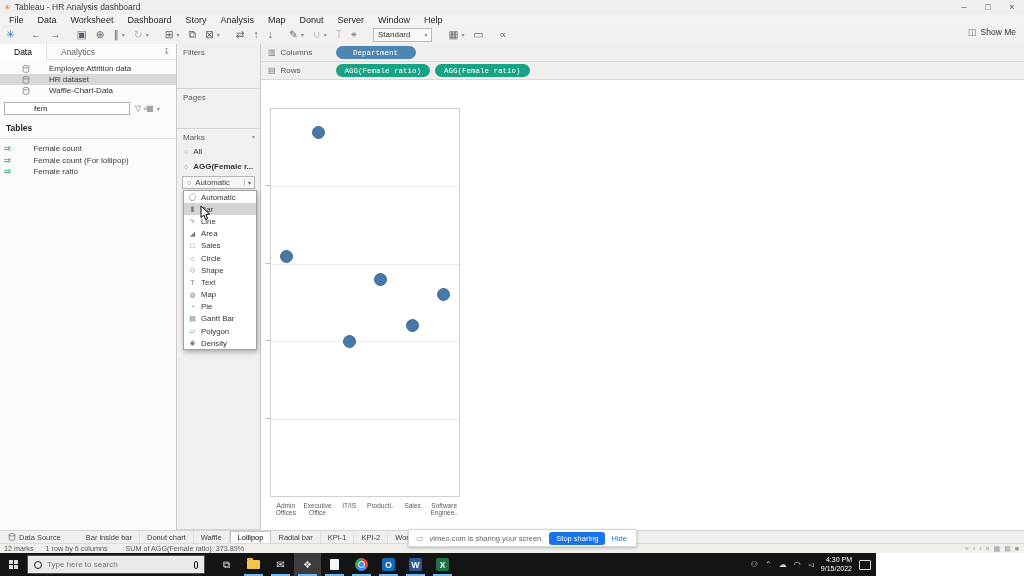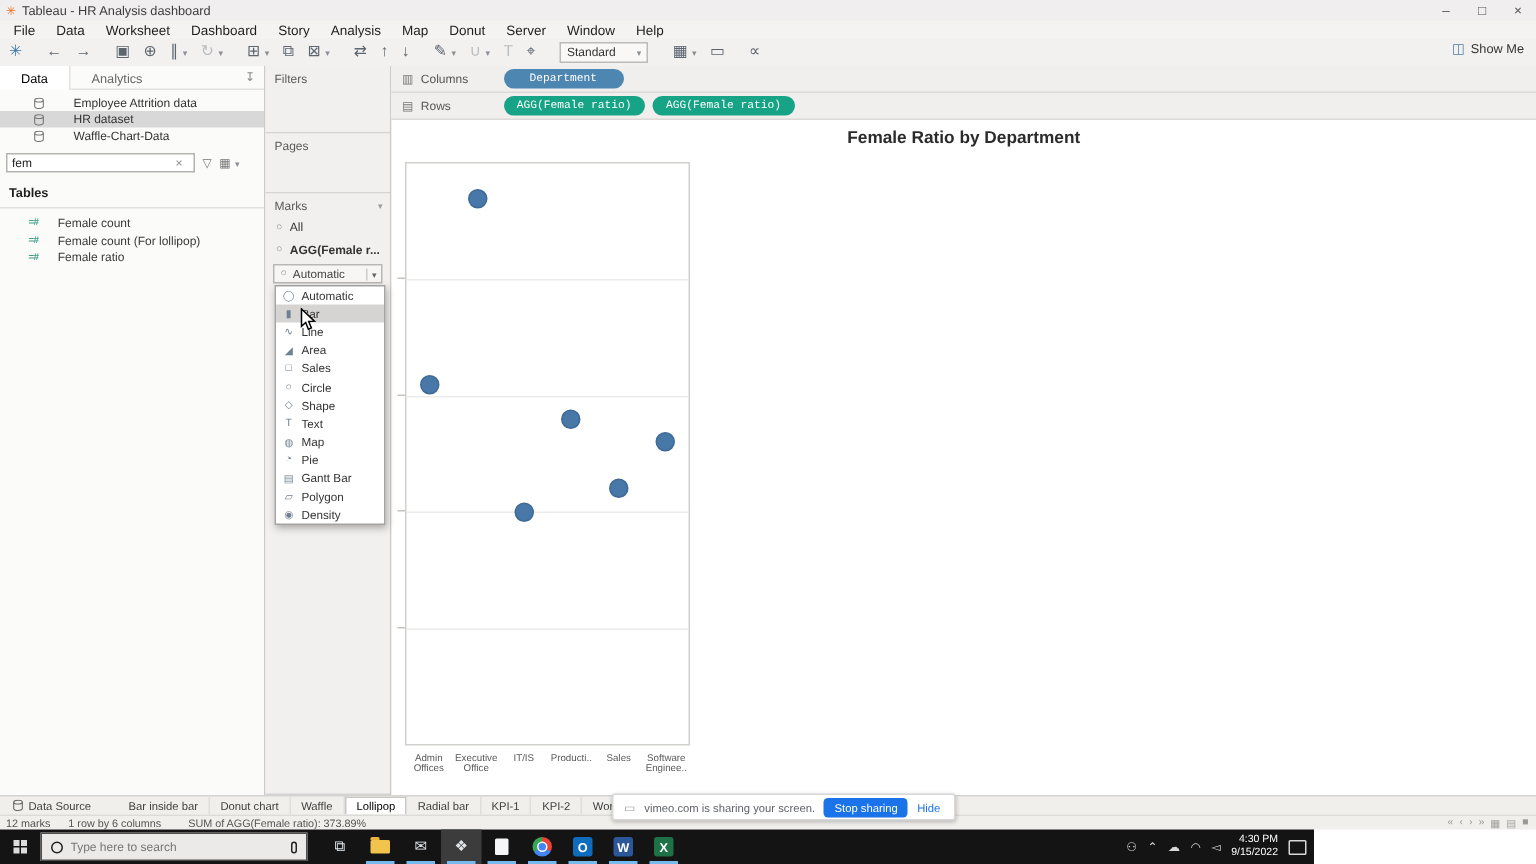--- a/index.html
+++ b/index.html
@@ -25,27 +25,27 @@
   
   .datapane { position:absolute; left:0; top:44px; width:177px; height:486px; background:#fbfbfa; border-right:1px solid #cccac8; }
   .dtabs { display:flex; height:16px; align-items:center; font-size:8.5px; color:#666; border-bottom:1px solid #e4e2e0; }
   .dtabs .dtab { padding:0 14px; line-height:16px; }
   .dtabs .dtab.active { color:#000; background:#fff; border-right:1px solid #e4e2e0; }
   .dtabs .pin { margin-left:auto; padding-right:6px; font-size:8px; color:#888; }
   .srcrow { display:flex; align-items:center; gap:19px; height:11px; padding-left:22px; font-size:8px; color:#333; }
   .srcrow.selected { background:#d8d8d8; }
   .dbicon { width:8px; height:8px; flex:0 0 auto; }
   .searchrow { display:flex; align-items:center; margin:6px 4px 0 4px; gap:5px; }
-  .searchbox { width:126px; height:13px; border:1px solid #b5b3b1; background:#fff; display:flex; align-items:center; }
+  .searchbox { width:126px; height:13px; border:1px solid #b5b3b1; background:#fff; display:flex; align-items:center;padding-left:26px; }
   .searchbox input { border:none; outline:none; width:112px; font-size:8px; font-family:"Liberation Sans",sans-serif; padding-left:3px; color:#222; background:transparent; }
   .searchbox .clr { font-size:8px; color:#888; }
   .paneicon { font-size:8px; color:#777; }
   .tablehdr { font-size:8.5px; font-weight:bold; color:#1f1f1f; margin:8px 0 0 6px; }
   .pane-divider { border-top:1px solid #e2e0de; margin-top:5px; }
-  .fieldrow { display:flex; align-items:center; gap:13px; height:11.5px; padding-left:19px; }
+  .fieldrow { display:flex; align-items:center; gap:23px; height:11.5px; padding-left:4px; }
   .fieldrow .fico { font-size:6.5px; color:#3ba085; font-weight:bold; letter-spacing:-0.5px; }
   .fieldrow .flab { font-size:8px; color:#3a3a3a; }
 
   
   .cards { position:absolute; left:177px; top:44px; width:84px; height:486px; background:#ebe9e7; border-right:1px solid #cccac8; }
   .card { background:#f2f0ef; border-bottom:1px solid #d5d3d1; }
   .cardcap { font-size:8px; color:#5a5a5a; padding:4px 0 0 6px; display:flex; }
   .cardcap .collapse { margin-left:auto; padding-right:5px; color:#999; font-size:6px; }
   .card.pages { height:40px; }
   .card.filters { height:45px; }
@@ -399,21 +399,20 @@
       <div class="pills">
 
       <div class="pill meas">
             <span>AGG(Female ratio)</span>
           </div>
           <div class="pill meas">
             <span>AGG(Female ratio)</span>
           </div>
         </div>
     </div>
-    <div class="chart-title">Female Ratio by Department</div>
     <div class="yticks">
         <div class="tick" style="top: 309.6px;"></div>
         <div class="tick" style="top: 232.2px;"></div>
         <div class="tick" style="top: 154.8px;"></div>
         <div class="tick" style="top: 77.4px;"></div>
       </div>
     <div class="plot">
         <div class="gridline" style="top: 309.6px;"></div>
         <div class="gridline" style="top: 232.2px;"></div>
         <div class="gridline" style="top: 154.8px;"></div>

